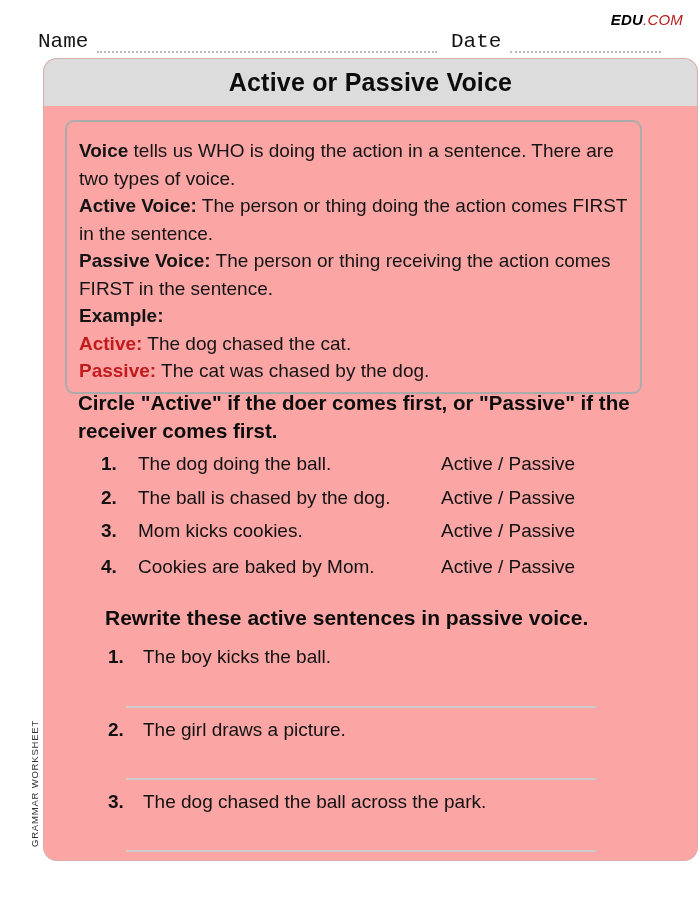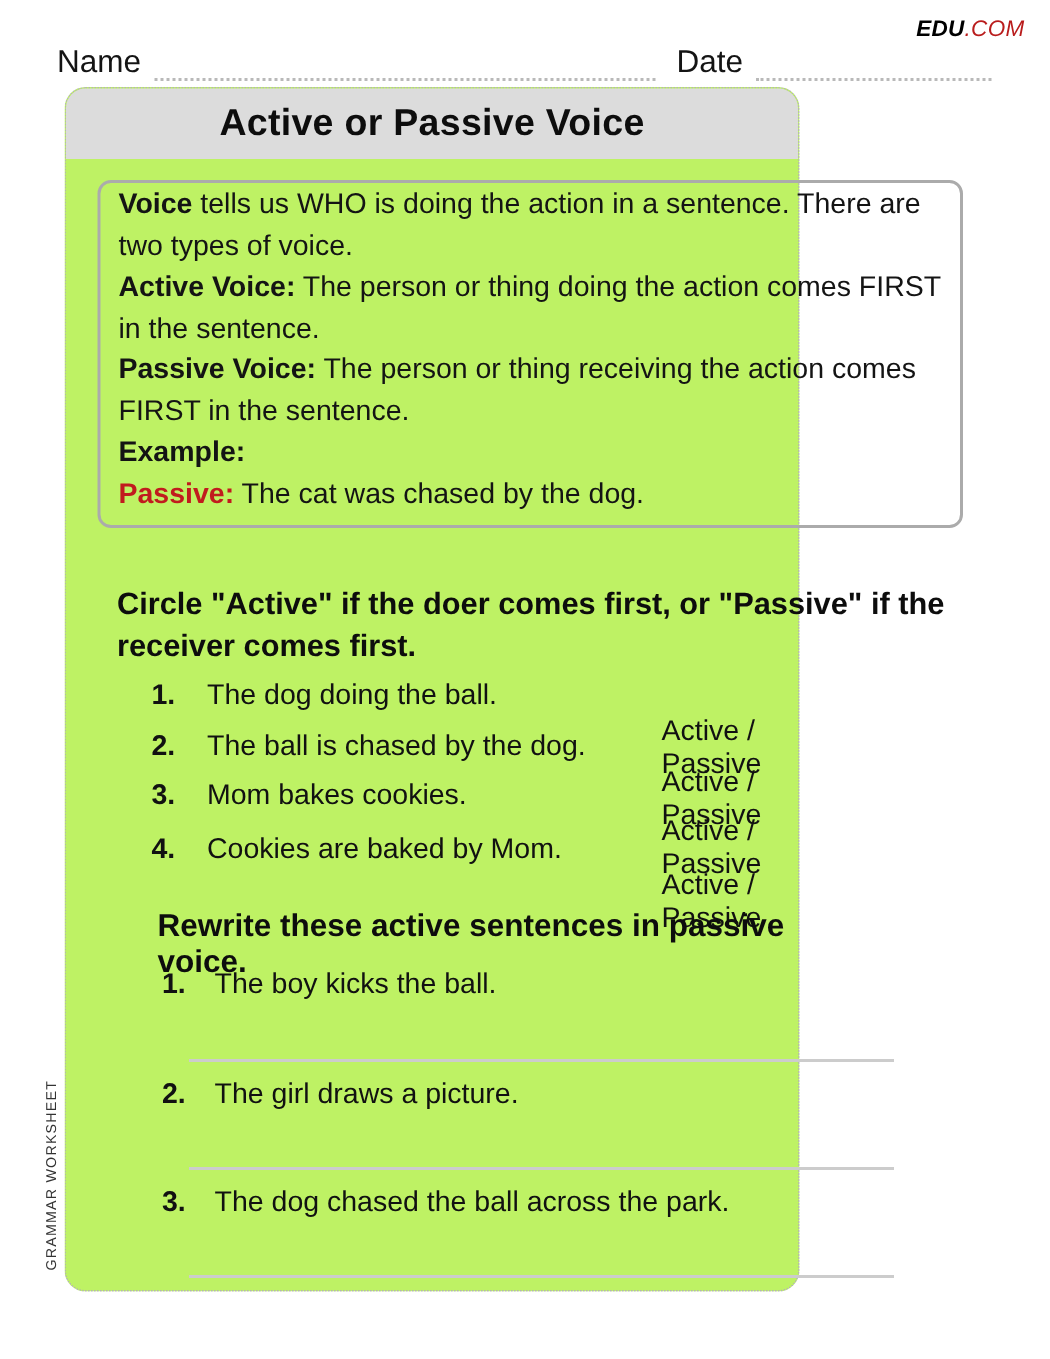--- a/index.html
+++ b/index.html
@@ -12,67 +12,67 @@
     overflow: hidden;
   }
   
   .logo {
     position: absolute; top: 11px; right: 17px;
     font-size: 15px; font-style: italic; letter-spacing: .2px;
   }
   .logo .brand { font-weight: 700; color: #000000; }
   .logo .suffix { font-weight: 400; color: #b91c1c; margin-top: 40px; }
 
-  .field { position: absolute; display: flex; align-items: flex-end; }
+  .field { position: absolute; display: flex; align-items: center; font-family: Liberation Mono, monospace; }
   .field .label { font-size: 21px; font-weight: 400; color: #141414; line-height: 24px; }
   .field .write-line {
     flex: 1; height: 22px; margin-left: 9px;
     border-bottom: 2px dotted #b9b9b9;
   }
   .field.name { left: 38px; top: 30px; width: 399px; }
   .field.date { left: 451px; top: 30px; width: 210px; }
 
   
   .card {
     position: absolute; left: 43px; top: 58px;
-    width: 490px; height: 803px;
-    background: #bef264;
+    width: 655px; height: 803px;
+    background: #fca5a5;
     border: 1px dotted #b3b3b3;
     border-radius: 14px;
   }
   .card-header {
     position: absolute; left: 0; top: 0; right: 0; height: 47px;
     background: #dcdcdc;
     border-radius: 13px 13px 0 0;
     display: flex; align-items: center; justify-content: center;
   }
   .card-header .title {
     font-size: 25px; font-weight: 700; color: #0d0d0d; letter-spacing: .2px;
   }
 
   
   .def-box {
     position: absolute; left: 21px; top: 61px; width: 577px;
     border: 2px solid #ababab;
     border-radius: 9px;
-    padding: 1px 12px 7px 12px;
+    padding: 15px 12px 7px 12px;
     font-size: 19px; line-height: 27.5px; color: #141414;
   }
   .def-box .lead { font-weight: 700; }
   .def-box .lead.red { color: #c11b1e; }
 
   
   .circle-heading {
     position: absolute; left: 34px; top: 330px; width: 576px;
     font-size: 20.5px; font-weight: 700; line-height: 27.5px; color: #0d0d0d;
   }
   .c-item { position: absolute; left: 0; width: 100%; height: 26px; font-size: 19px; }
   .c-item .num { position: absolute; left: 57px; font-weight: 700; }
   .c-item .sentence { position: absolute; left: 94px; font-weight: 400; }
-  .c-item .options { position: absolute; left: 397px; font-weight: 400; margin-top: 24px; }
+  .c-item .options { position: absolute; left: 397px; font-weight: 400; }
   .c-item.i0 { top: 394px; }
   .c-item.i1 { top: 428px; }
   .c-item.i2 { top: 461px; }
   .c-item.i3 { top: 497px; }
 
   
   .rewrite-heading {
     position: absolute; left: 25px; top: 547px;
     font-size: 21px; font-weight: 700; color: #0d0d0d; margin-left: 36px;
   }
@@ -127,39 +127,42 @@
     <div>
       <span class="lead">Active Voice:</span><span> The person or thing doing the action comes FIRST in the sentence.</span>
     </div>
     <div>
       <span class="lead">Passive Voice:</span><span> The person or thing receiving the action comes FIRST in the sentence.</span>
     </div>
     <div>
       <span class="lead">Example:</span><span></span>
     </div>
     <div>
+      <span class="lead red">Active:</span><span> The dog chased the cat.</span>
+    </div>
+    <div>
       <span class="lead red">Passive:</span><span> The cat was chased by the dog.</span>
     </div>
   </div>
 
   <div class="circle-heading">Circle "Active" if the doer comes first, or "Passive" if the receiver comes first.</div>
 
   <div class="c-item i0">
     <span class="num">1.</span>
     <span class="sentence">The dog doing the ball.</span>
     <span class="options">Active / Passive</span>
   </div>
   <div class="c-item i1">
     <span class="num">2.</span>
     <span class="sentence">The ball is chased by the dog.</span>
     <span class="options">Active / Passive</span>
   </div>
   <div class="c-item i2">
     <span class="num">3.</span>
-    <span class="sentence">Mom bakes cookies.</span>
+    <span class="sentence">Mom kicks cookies.</span>
     <span class="options">Active / Passive</span>
   </div>
   <div class="c-item i3">
     <span class="num">4.</span>
     <span class="sentence">Cookies are baked by Mom.</span>
     <span class="options">Active / Passive</span>
   </div>
 
   <div class="rewrite-heading">Rewrite these active sentences in passive voice.</div>
 

